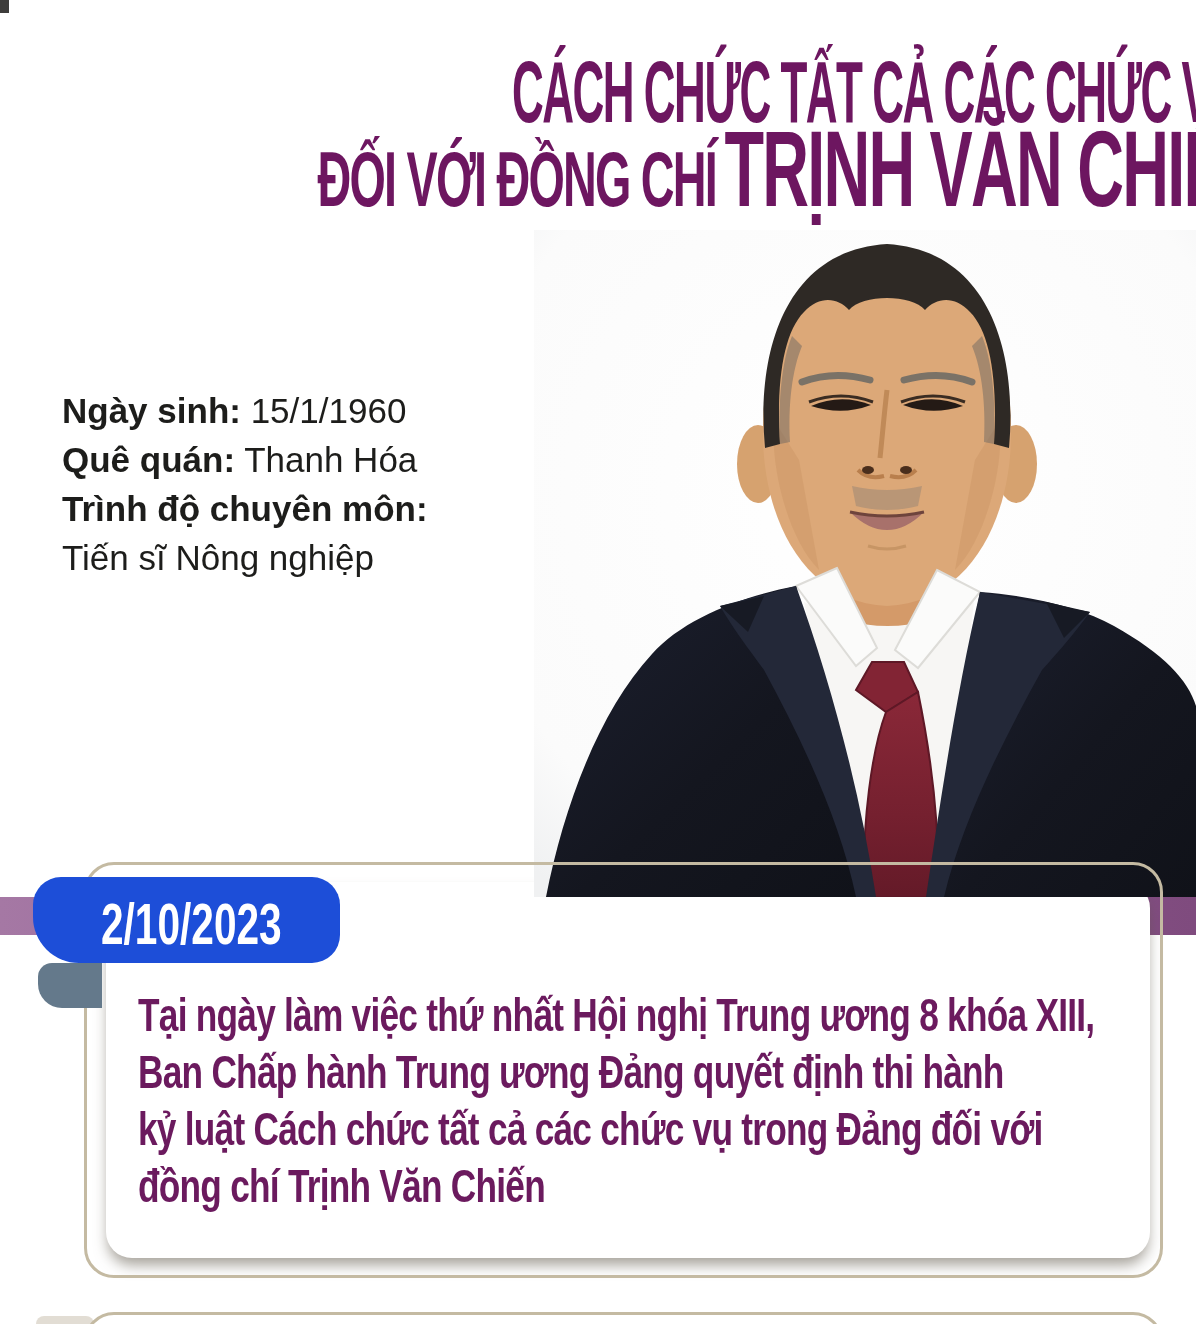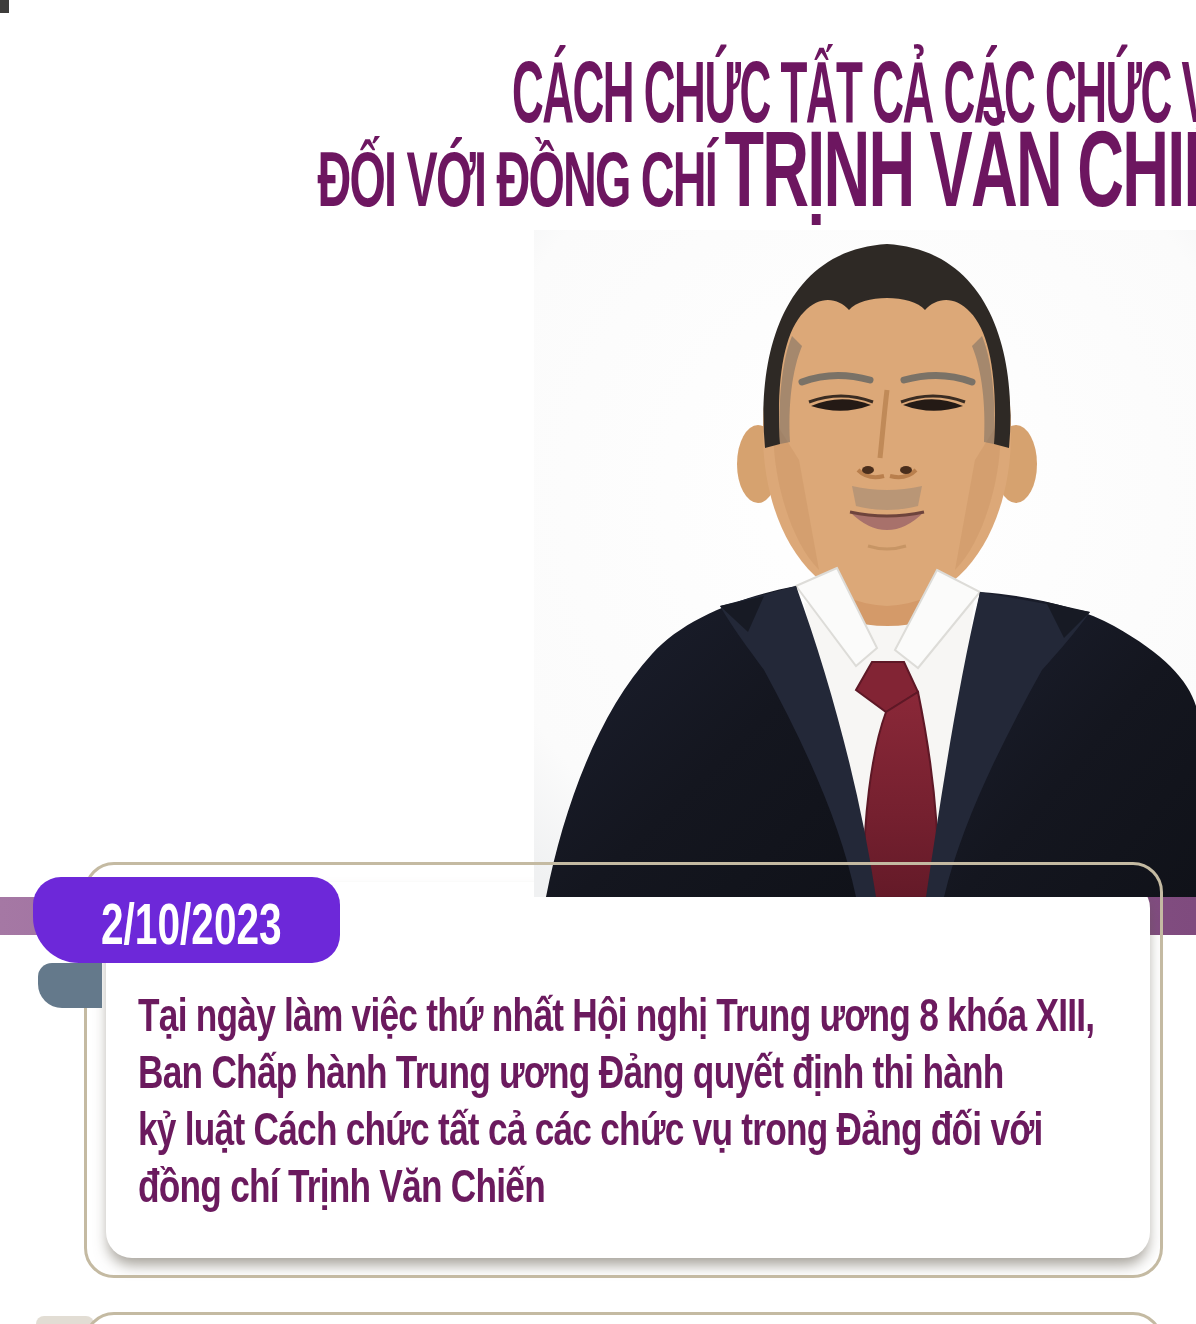--- a/index.html
+++ b/index.html
@@ -31,21 +31,21 @@
     border-radius:26px;box-shadow:0 9px 14px -2px rgba(95,88,72,.55);z-index:2;}
   .outline-card{position:absolute;left:84px;top:862px;width:1079px;height:416px;box-sizing:border-box;
     border:3px solid #C4BAA2;border-radius:30px;background:transparent;z-index:4;}
   .outline-card-2{position:absolute;left:84px;top:1312px;width:1079px;height:60px;box-sizing:border-box;
     border:3px solid #C4BAA2;border-radius:30px;background:transparent;z-index:4;}
   .gray-tab{position:absolute;left:38px;top:963px;width:64px;height:45px;background:#64798B;
     border-radius:14px 0 0 24px;z-index:4;}
   .gray-sliver{position:absolute;left:36px;top:1316px;width:58px;height:8px;background:#D5CFC2;
     border-radius:8px 8px 0 0;opacity:.7;z-index:1;}
   
-  .date-badge{position:absolute;left:33px;top:877px;width:307px;height:86px;background:#6d28d9;
+  .date-badge{position:absolute;left:33px;top:877px;width:307px;height:86px;background:#1d4ed8;
     border-radius:28px 28px 28px 46px;z-index:6;display:flex;align-items:center;padding-left:68px;
     box-sizing:border-box;}
   .date-badge .squeeze{display:inline-block;transform:scaleX(.7);transform-origin:left center;
     font-size:58px;font-weight:700;color:#FFFFFF;letter-spacing:0;padding-top:6px;}
   
   .card-body{position:absolute;left:138px;top:986px;z-index:5;color:#6B1A5E;font-weight:700;
     font-size:47px;line-height:57px;}
   .card-body .line{white-space:nowrap;transform:scaleX(.75);transform-origin:left center;
     letter-spacing:-1px;}
 </style>
@@ -58,20 +58,26 @@
 
   <div class="title-line1">
     <span class="squeeze">CÁCH CHỨC TẤT CẢ CÁC CHỨC VỤ TRONG ĐẢNG</span>
   </div>
   <div class="title-line2">
     <span class="squeeze">
       <span class="t2-prefix">ĐỐI VỚI ĐỒNG CHÍ</span><span class="t2-name">TRỊNH VĂN CHIẾN</span>
     </span>
   </div>
 
+  <div class="bio">
+    <div><b>Ngày sinh:</b> <span>15/1/1960</span></div>
+    <div><b>Quê quán:</b> <span>Thanh Hóa</span></div>
+    <div><b>Trình độ chuyên môn:</b></div>
+    <div><span>Tiến sĩ Nông nghiệp</span></div>
+  </div>
 
   <div class="photo">
     <svg width="662" height="667" viewBox="0 0 662 667" xmlns="http://www.w3.org/2000/svg">
       <defs>
         <radialGradient id="bgG" cx="50%" cy="40%" r="75%">
           <stop offset="0%" stop-color="#ffffff"></stop>
           <stop offset="80%" stop-color="#fbfbfb"></stop>
           <stop offset="100%" stop-color="#f0f1f2"></stop>
         </radialGradient>
         <linearGradient id="tieG" x1="0" y1="0" x2="0" y2="1">

